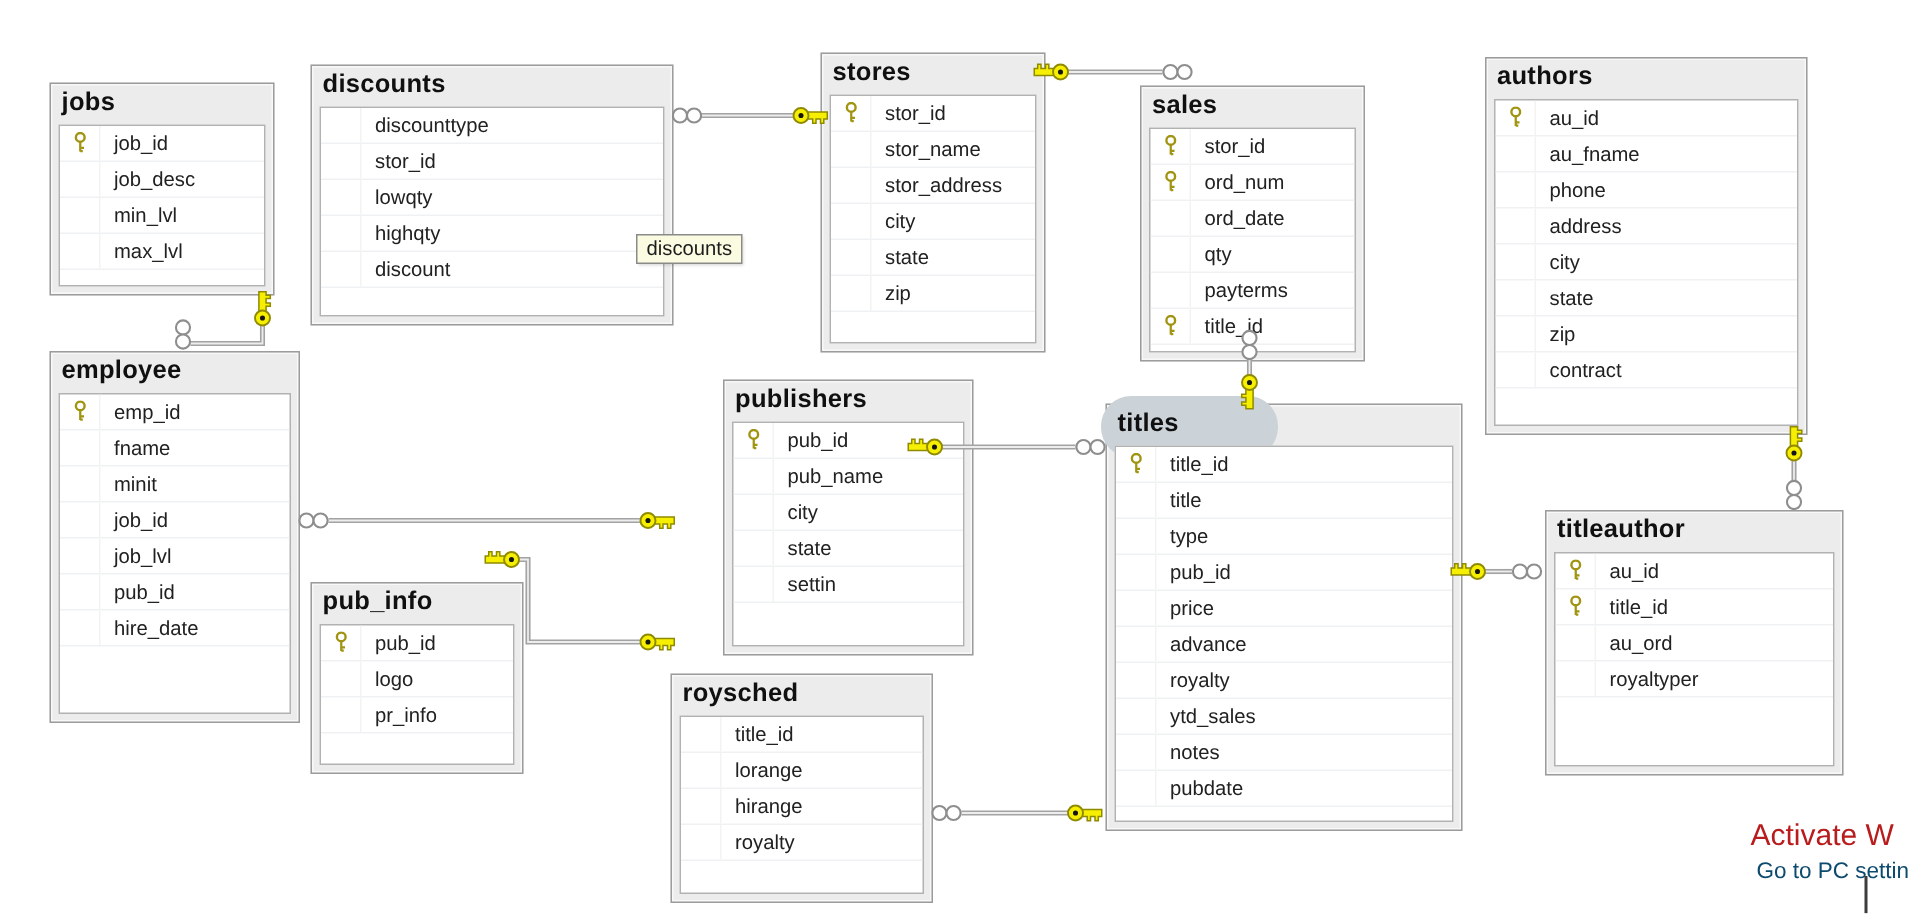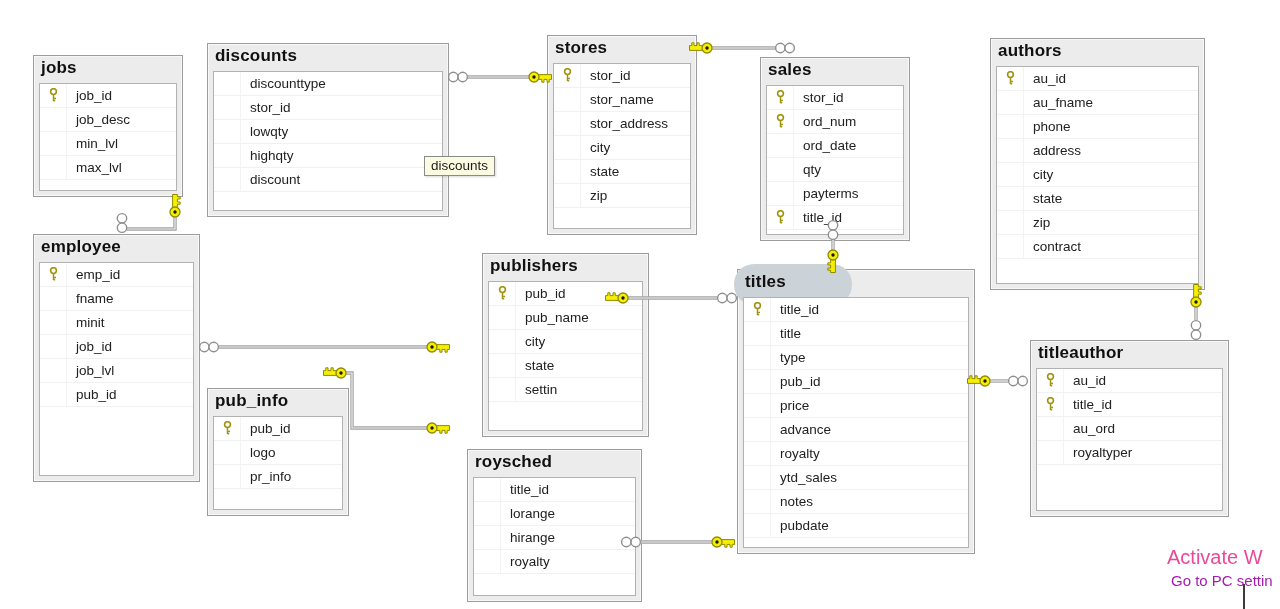--- a/index.html
+++ b/index.html
@@ -14,22 +14,22 @@
   .row{height:23px;display:flex;align-items:center;border-bottom:1px solid #f0f1f3;}
   .kc{width:26px;flex:0 0 26px;height:100%;display:flex;align-items:center;
       justify-content:center;border-right:1px solid #f3f3f3;}
   .fn{padding-left:9px;font-size:13.5px;color:#212121;white-space:nowrap;}
   .blob{position:absolute;left:-4px;top:-6px;width:118px;height:41px;background:#ccd3d8;
         border-radius:20px;z-index:1;}
   #wires{position:absolute;left:0;top:0;z-index:5;pointer-events:none;}
   #wires g[data-interactable="true"]{pointer-events:auto;}
   .tooltip{position:absolute;z-index:9;background:#fbfbe2;border:1px solid #8a8a8a;
            padding:1px 6px 2px 6px;font-size:13.5px;color:#1c1c1c;box-shadow:1px 1px 2px rgba(0,0,0,.15);}
-  .wm1{position:absolute;left:1167px;top:546px;font-size:20px;color:#ec4899;z-index:8;}
-  .wm2{position:absolute;left:1171px;top:572px;font-size:15px;color:#a21caf;z-index:8;}
+  .wm1{position:absolute;left:1167px;top:546px;font-size:20px;color:#b91c1c;z-index:8;}
+  .wm2{position:absolute;left:1171px;top:572px;font-size:15px;color:#0c4a6e;z-index:8;}
   .cursor{position:absolute;left:1243px;top:584px;width:2px;height:25px;background:#3c3c3c;z-index:8;}
 </style>
 </head>
 <body>
 
 <div id="canvas" data-interactable="false">
   <svg id="wires" width="1280" height="609" data-interactable="false">
       <g data-interactable="true">
     <path d="M175,206 L175,229 L127,229" fill="none" stroke="#a3a3a3" stroke-width="3.4"></path>
     <path d="M175,206 L175,229 L127,229" fill="none" stroke="#ededed" stroke-width="1.2"></path>
@@ -362,20 +362,24 @@
           <span class="fn" data-interactable="false">job_id</span>
         </div>
         <div class="row" data-interactable="true">
           <span class="kc" data-interactable="false"></span>
           <span class="fn" data-interactable="false">job_lvl</span>
         </div>
         <div class="row" data-interactable="true">
           <span class="kc" data-interactable="false"></span>
           <span class="fn" data-interactable="false">pub_id</span>
         </div>
+        <div class="row" data-interactable="true">
+          <span class="kc" data-interactable="false"></span>
+          <span class="fn" data-interactable="false">hire_date</span>
+        </div>
       </div>
     </div>
     <div class="tbl" data-interactable="true" style="left: 207px; top: 367px; width: 140px; height: 126px; margin-top: 21px;">
       <div class="ttl" data-interactable="false">pub_info</div>
       <div class="inner" data-interactable="false">
         <div class="row" data-interactable="true">
           <span class="kc" data-interactable="false">
             <svg width="9" height="15" viewBox="0 0 9 15" aria-hidden="true">
  <circle cx="4.5" cy="3.6" r="2.9" fill="none" stroke="#a09410" stroke-width="1.6"></circle>
  <path d="M4.5,6.5 V13 M4.5,10.5 H7 M4.5,12.7 H6.2" stroke="#a09410" stroke-width="1.5" fill="none"></path>
@@ -416,21 +420,21 @@
         <div class="row" data-interactable="true">
           <span class="kc" data-interactable="false"></span>
           <span class="fn" data-interactable="false">state</span>
         </div>
         <div class="row" data-interactable="true">
           <span class="kc" data-interactable="false"></span>
           <span class="fn" data-interactable="false">settin</span>
         </div>
       </div>
     </div>
-    <div class="tbl" data-interactable="true" style="left: 447px; top: 449px; width: 173px; height: 151px; margin-left: 20px;">
+    <div class="tbl" data-interactable="true" style="left: 447px; top: 449px; width: 173px; height: 151px;">
       <div class="ttl" data-interactable="false">roysched</div>
       <div class="inner" data-interactable="false">
         <div class="row" data-interactable="true">
           <span class="kc" data-interactable="false"></span>
           <span class="fn" data-interactable="false">title_id</span>
         </div>
         <div class="row" data-interactable="true">
           <span class="kc" data-interactable="false"></span>
           <span class="fn" data-interactable="false">lorange</span>
         </div>

